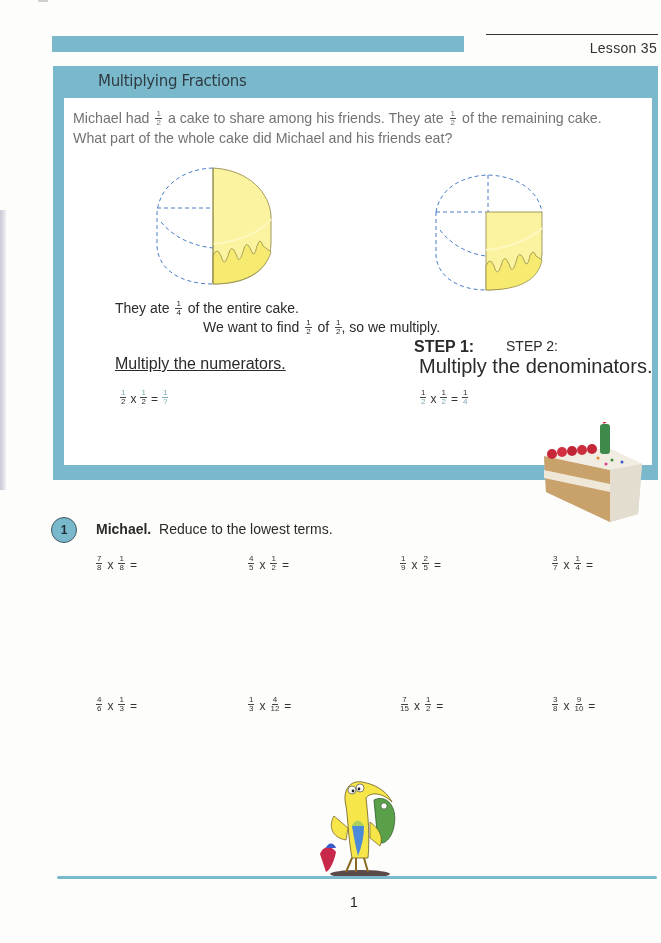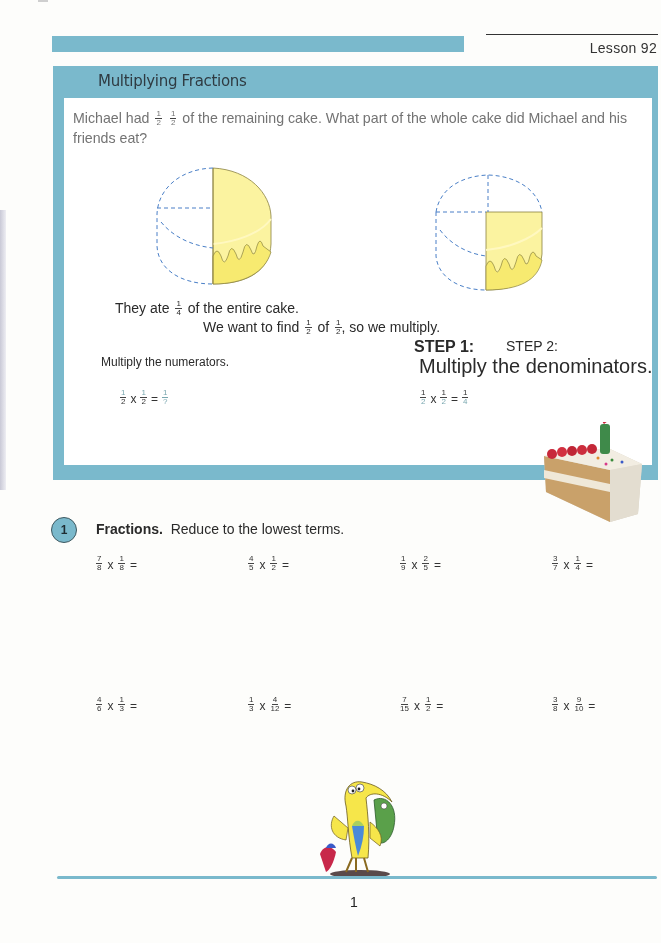--- a/index.html
+++ b/index.html
@@ -26,21 +26,21 @@
   .frac.tealnum .num { color: #7aa8b0; }
 
   .cake-diagram { position: absolute; }
   .cake-left { left: 155px; top: 164px; width: 120px; height: 124px; }
   .cake-right { left: 432px; top: 170px; width: 118px; height: 122px; }
 
   .ate-text { position: absolute; left: 115px; top: 300px; font-size: 14px; }
   .want-text { position: absolute; left: 203px; top: 319px; font-size: 14px; }
   .step1 { position: absolute; left: 414px; top: 338px; font-size: 16px; font-weight: bold; }
   .step2 { position: absolute; left: 506px; top: 338px; font-size: 14px; font-weight: normal; }
-  .mult-num { position: absolute; left: 101px; top: 355px; font-size: 12px; }
+  .mult-num { position: absolute; left: 115px; top: 355px; font-size: 16px; text-decoration: underline; }
   .mult-den { position: absolute; left: 419px; top: 355px; font-size: 20px; }
   .eq { position: absolute; font-size: 12px; color: #333; display: flex; align-items: center; gap: 2px; }
   .eq-left { left: 118px; top: 390px; }
   .eq-right { left: 418px; top: 390px; }
 
   .birthday-cake { position: absolute; left: 538px; top: 422px; width: 110px; height: 102px; }
 
   .exercise-badge { position: absolute; left: 51px; top: 517px; width: 26px; height: 26px; border-radius: 50%; background: #7ab9cc; border: 1.5px solid #3d5860; display: flex; align-items: center; justify-content: center; font-size: 12px; font-weight: bold; color: #1f2d33; }
   .exercise-title { position: absolute; left: 96px; top: 521px; font-size: 14px; }
   .exercise-title b { font-weight: bold; }
@@ -53,32 +53,33 @@
   .corner-mark { position: absolute; left: 38px; top: 0; width: 10px; height: 2px; background: #cfcfcf; }
 </style>
 </head>
 <body>
 
 <div class="corner-mark"></div>
 <div class="page-edge"></div>
 
 <div class="header-bar"></div>
 <div class="header-rule"></div>
-<div class="lesson-label">Lesson 92</div>
+<div class="lesson-label">Lesson 35</div>
 
 <div class="lesson-box"></div>
 <div class="lesson-title">Multiplying Fractions</div>
 <div class="lesson-inner"></div>
 
 <div class="problem-text">
   <span>Michael had</span>
   <span class="frac">
       <span class="num">1</span>
       <span class="den">2</span>
     </span>
+  <span>a cake to share among his friends.  They ate</span>
   <span class="frac">
       <span class="num">1</span>
       <span class="den">2</span>
     </span>
   <span>of the remaining cake.  What part of the whole cake did Michael and his friends eat?</span>
 </div>
 
 <svg class="cake-diagram cake-left" viewBox="0 0 120 124">
   <path d="M58 4 C 95 6, 115 30, 116 52 L 116 80 C 115 105, 95 120, 58 120 Z" fill="#fbf3a0" stroke="#8a8240" stroke-width="0.8"></path>
   <path d="M58 80 C 80 78, 105 70, 116 55" fill="none" stroke="#fff8c0" stroke-width="2"></path>
@@ -175,21 +176,21 @@
   <circle cx="60" cy="36" r="1.5" fill="#e08a2a"></circle>
   <circle cx="74" cy="38" r="1.5" fill="#3a8a3a"></circle>
   <circle cx="84" cy="40" r="1.5" fill="#3a5ac8"></circle>
   <circle cx="68" cy="42" r="1.5" fill="#d83a8a"></circle>
   <rect x="62" y="2" width="10" height="30" rx="3" fill="#3f8a4a"></rect>
   <path d="M66 2 C 62 -2, 68 -6, 70 -1 Z" fill="#c8283a"></path>
 </svg>
 
 <div class="exercise-badge">1</div>
 <div class="exercise-title">
-  <b>Fractions.</b>&nbsp;
+  <b>Michael.</b>&nbsp;
   <span>Reduce to the lowest terms.</span>
 </div>
 
 <div class="problem" style="left:94px; top:556px;">
   <span class="frac">
       <span class="num">7</span>
       <span class="den">8</span>
     </span>
   <span>x</span>
   <span class="frac">

